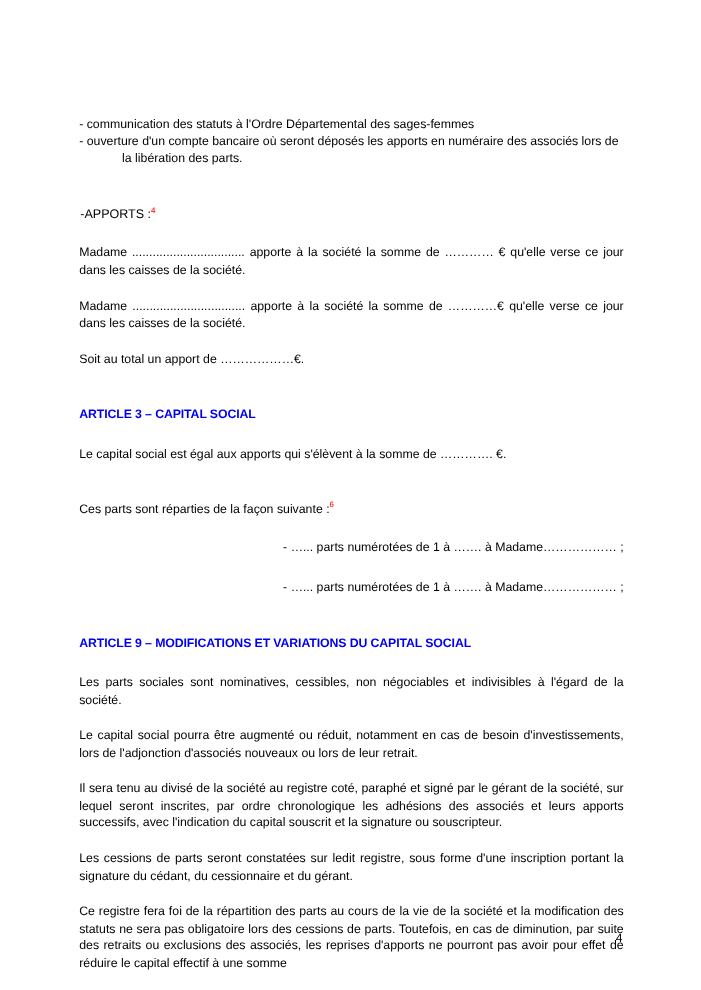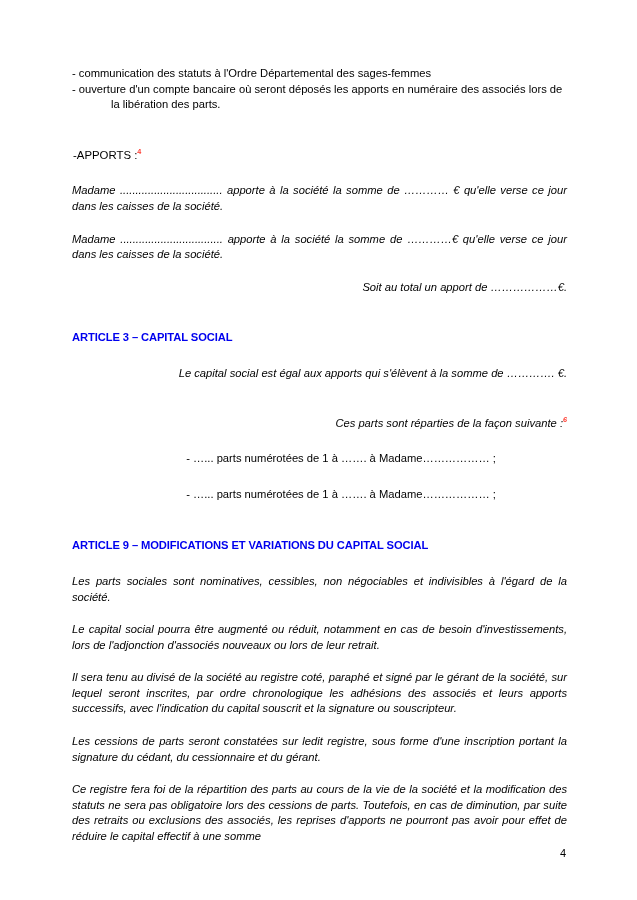--- a/index.html
+++ b/index.html
@@ -24,40 +24,40 @@
     overflow: hidden;
   }
   .content {
     position: absolute;
     left: 72px;
     top: 66px;
     width: 495px;
   }
   p, div.para {
     margin: 0;
-    font-style: italic;
   }
   .body-text {
     font-size: 11.2px;
     line-height: 15.6px;
     text-align: justify;
     text-justify: inter-word;
     color: #000000;
   }
   .body-text.nojust {
-    text-align: right;
+    text-align: left;
   }
   .gap-sm { height: 15px; }
   .gap-md { height: 16px; }
   .gap-lg { height: 17px; }
   .gap-xl { height: 20px; }
 
   .intro-block {
     padding-left: 39px;
     text-indent: -39px;
+    margin-top: 40px;
   }
   .intro-line {
     font-size: 11.2px;
     line-height: 15.6px;
     text-align: left;
   }
 
   .apports-head {
     font-size: 11.4px;
     line-height: 15.6px;
@@ -80,21 +80,21 @@
     font-weight: bold;
     font-size: 11.2px;
     line-height: 15.6px;
     letter-spacing: -0.1px;
   }
 
   .bullet-item {
     font-size: 11.2px;
     line-height: 15.6px;
     padding-left: 43px;
-    text-align: center;
+    text-align: right;
   }
 
   .page-number {
     position: absolute;
     right: 71px;
     top: 846px;
     font-size: 11px;
     line-height: 14px;
     color: #000000;
     text-align: right;

